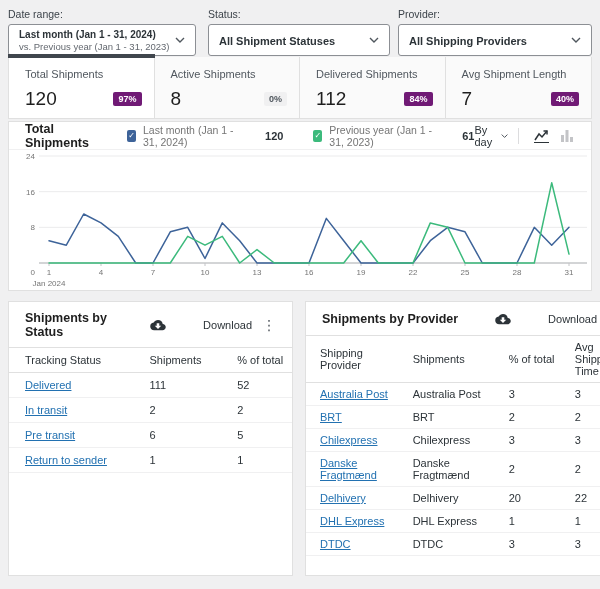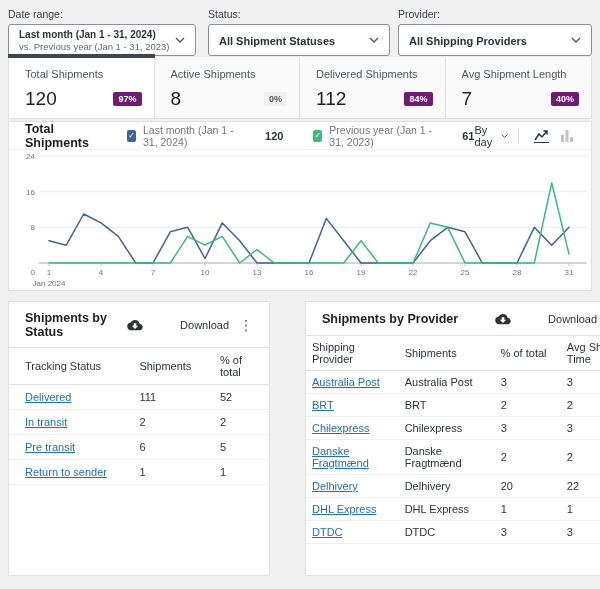--- a/index.html
+++ b/index.html
@@ -72,41 +72,41 @@
   .legend-value { font-size:11px; font-weight:bold; color:#2c3338; margin-left:22px; }
   .interval-select { margin-left:auto; display:flex; align-items:center; cursor:pointer; }
   .interval-label { font-size:11px; color:#2c3338; }
   .header-divider { width:1px; height:16px; background:#dcdcde; margin:0 10px; }
   .chart-type-btn { padding:2px 5px; cursor:pointer; display:flex; align-items:center; }
   
   .card {
     position:absolute; top:301px; background:#fff; border:1px solid #e0e0e0; height:275px;
     overflow:hidden;
   }
-  .card-left { left:8px; width:262px; }
+  .card-left { left:8px; width:285px; }
   .card-right { left:305px; width:333px; }
   .card-header { display:flex; align-items:center; padding:9px 10px 8px 16px; }
   .card-title { font-size:12.5px; font-weight:bold; color:#1e1e1e; flex:1; }
   .download-btn { display:flex; align-items:center; cursor:pointer; padding:2px 4px; }
   .download-label { font-size:11px; color:#2c3338; margin-left:6px;padding-left:31px; }
   .kebab { font-size:14px; color:#50575e; padding:0 6px; cursor:pointer; letter-spacing:0; }
   table { width:100%; border-collapse:collapse; table-layout:fixed; }
   th {
     text-align:left; font-size:11px; font-weight:normal; color:#2c3338;
     padding:6px 4px 6px 16px; border-top:1px solid #e0e0e0; border-bottom:1px solid #e0e0e0;
   }
   td {
     font-size:11px; color:#2c3338; padding:6px 4px 6px 16px;
     border-bottom:1px solid #f0f0f1; vertical-align:middle;
   }
   td a { color:#2271b1; }
   .t-status col.c1 { width:44%; } .t-status col.c2 { width:31%; } .t-status col.c3 { width:25%; }
   .t-prov col.c1 { width:28%; } .t-prov col.c2 { width:29%; }
   .t-prov col.c3 { width:20%; } .t-prov col.c4 { width:23%; }
-  .t-prov td, .t-prov th { padding:5px 2px 5px 6px; }
+  .t-prov td, .t-prov th { padding:5px 2px 5px 14px; }
   svg.icon { display:block; }
 </style>
 </head>
 <body>
 
 <div class="filters">
   <div class="filter-group fg-date">
     <span class="filter-label">Date range:</span>
     <div class="select-box">
       <div class="select-text">

